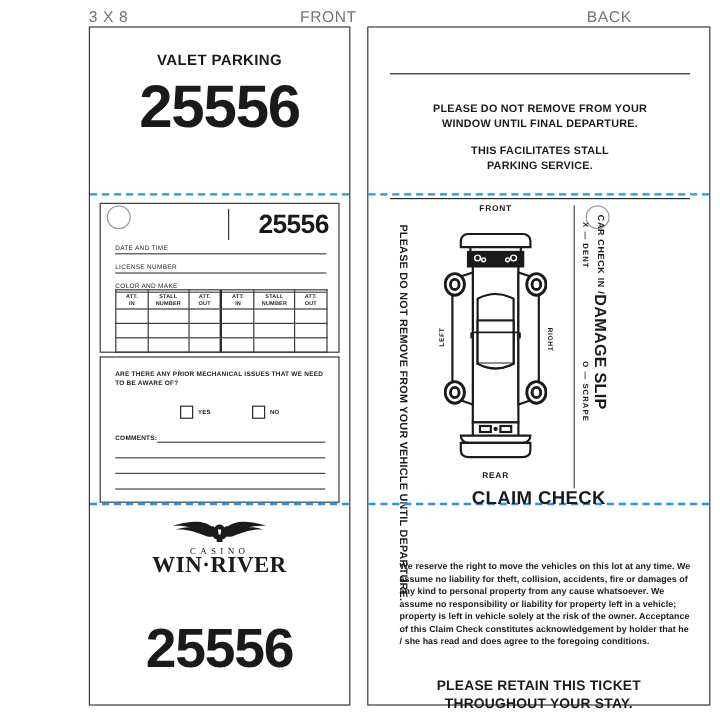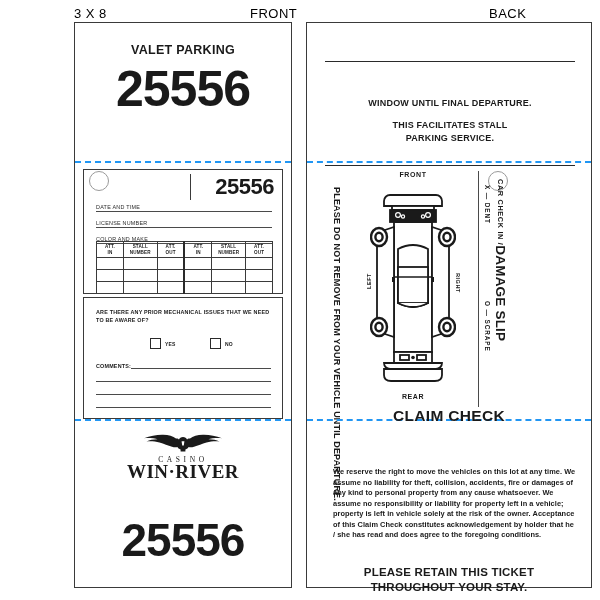--- a/index.html
+++ b/index.html
@@ -14,21 +14,21 @@
     color: #1a1a1a;
     overflow: hidden;
     position: relative;
   }
 
   
   .hdr {
     position: absolute;
     font-size: 13px;
     letter-spacing: 0.5px;
-    color: #000000;
+    color: #737373;
     white-space: nowrap;
   }
   #hdr-size  { left: 74px;  top: 6px; }
   #hdr-front { left: 250px; top: 6px; }
   #hdr-back  { left: 489px; top: 6px; }
 
   
   .panel {
     position: absolute;
     top: 22px;
@@ -462,21 +462,21 @@
   </div>
 
   <div id="valet-number-bottom">25556</div>
 </div>
 
 <div class="panel" id="panel-back">
 
   <div id="notice-block">
     <div class="notice-rule"></div>
     <div id="notice-text">
-      <br>
+      <span>PLEASE DO NOT REMOVE FROM YOUR</span><br>
       <span>WINDOW UNTIL FINAL DEPARTURE.</span>
       <span class="gap"></span>
       <span>THIS FACILITATES STALL</span><br>
       <span>PARKING SERVICE.</span>
     </div>
     <div class="notice-rule"></div>
   </div>
 
   <div class="perf" style="top:138px"></div>
   <div class="punch" style="left:181px; top:148px"></div>

